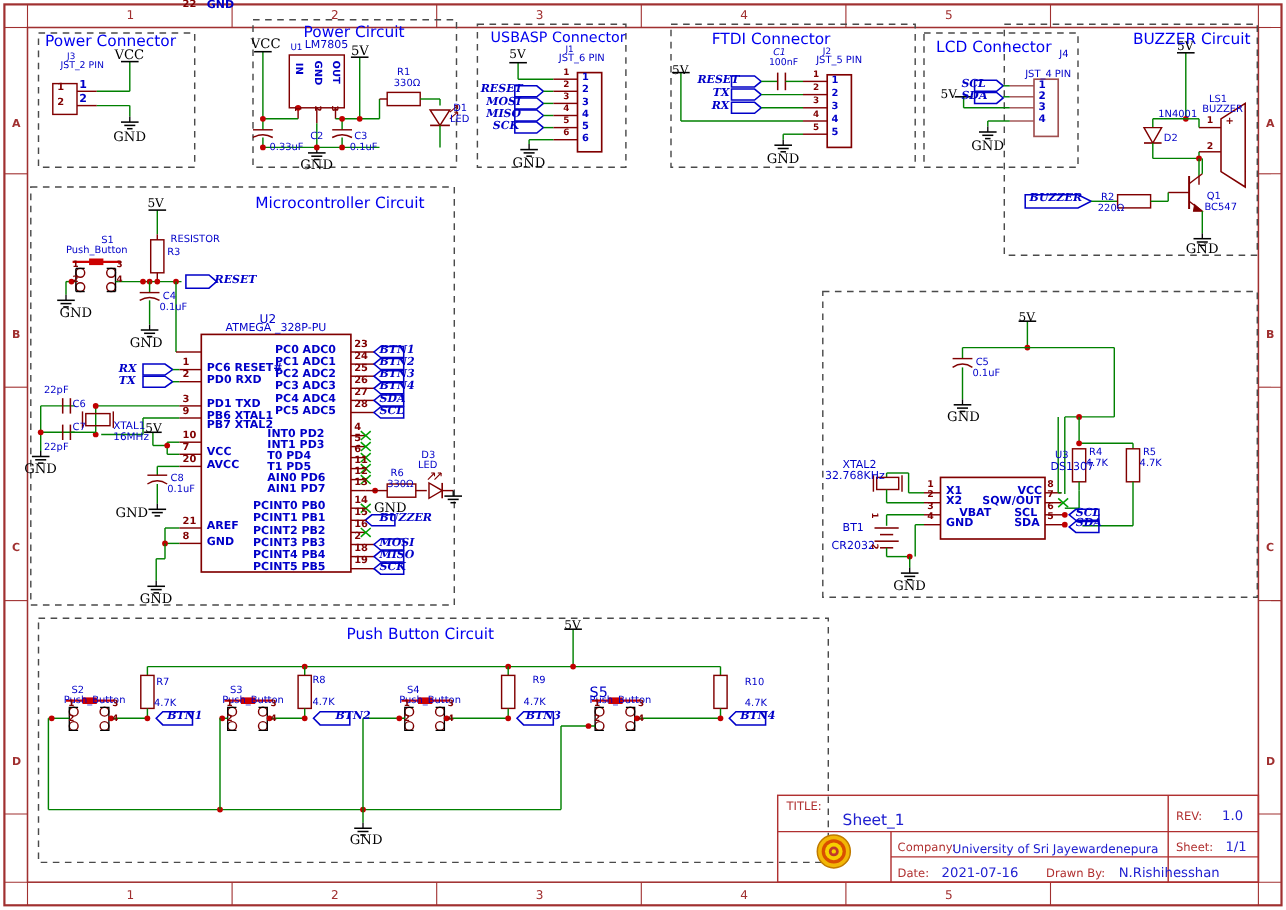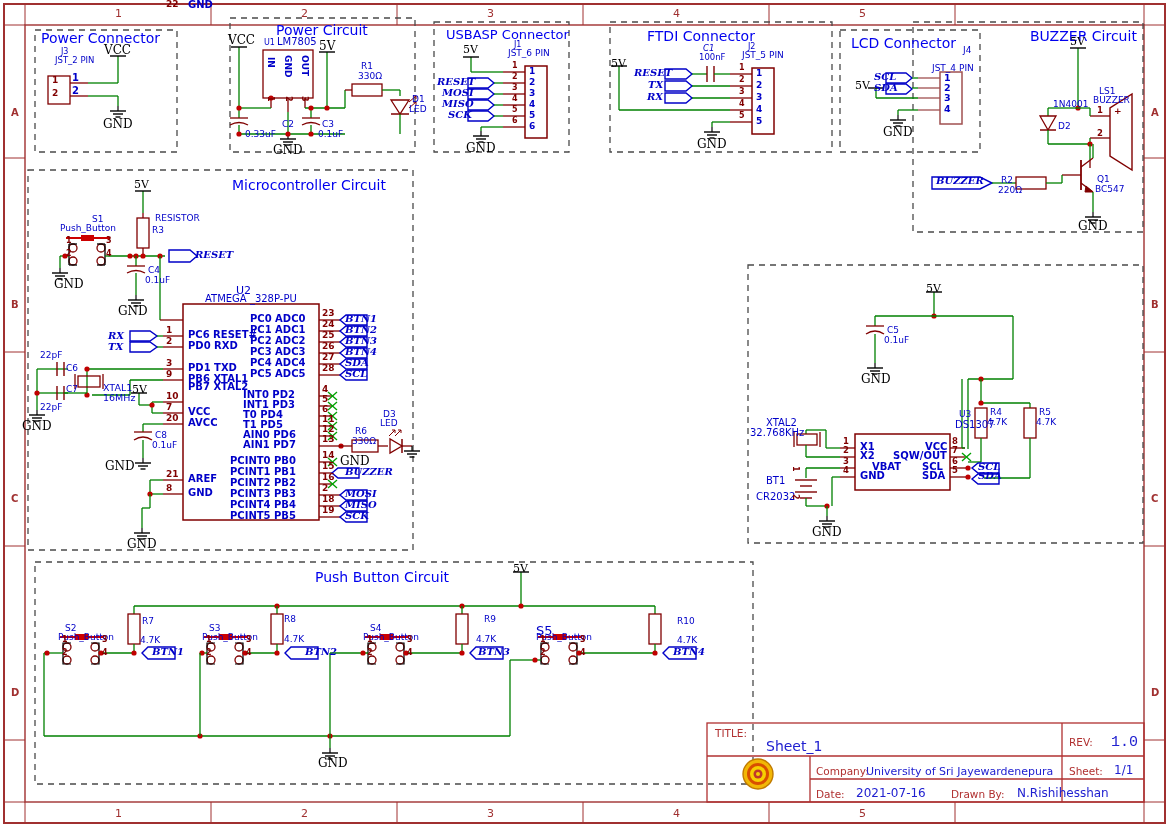--- a/index.html
+++ b/index.html
@@ -1004,21 +1004,21 @@
       <div class="lbl pnum" style="left: 580px; top: 636px; font-size: 8px;">3</div>
       <div class="lbl pnum" style="left: 580px; top: 649px; font-size: 8px;">4</div>
       <div class="lbl ref" style="left: 677px; top: 617px; font-size: 9px;">R10</div>
       <div class="lbl ref" style="left: 677px; top: 636px; font-size: 9px;">4.7K</div>
       <div class="lbl net" style="left: 673px; top: 647px; font-size: 10px;">BTN4</div>
     </div>
 
 <div class="lbl tbred" style="left:715px;top:728px;font-size:10.5px;">TITLE:</div>
 <div class="lbl tbblu" style="left:766px;top:739px;font-size:14px;">Sheet_1</div>
 <div class="lbl tbred" style="left:1069px;top:737px;font-size:10.5px;">REV:</div>
-<div class="lbl tbblu" style="left:1111px;top:735px;font-size:15px;font-family:Liberation Mono, monospace;">1.0</div>
+<div class="lbl tbblu" style="left:1111px;top:735px;font-size:12px;">1.0</div>
 <div class="lbl tbred" style="left:816px;top:766px;font-size:10.5px;">Company:</div>
 <div class="lbl tbblu" style="left:866px;top:766px;font-size:11px;">University of Sri Jayewardenepura</div>
 <div class="lbl tbred" style="left:1069px;top:766px;font-size:10.5px;">Sheet:</div>
 <div class="lbl tbblu" style="left:1114px;top:764px;font-size:12px;">1/1</div>
 <div class="lbl tbred" style="left:816px;top:789px;font-size:10.5px;">Date:</div>
 <div class="lbl tbblu" style="left:856px;top:787px;font-size:12px;">2021-07-16</div>
 <div class="lbl tbred" style="left:951px;top:789px;font-size:10.5px;">Drawn By:</div>
 <div class="lbl tbblu" style="left:1017px;top:787px;font-size:12px;">N.Rishihesshan</div>
 
 </div>

